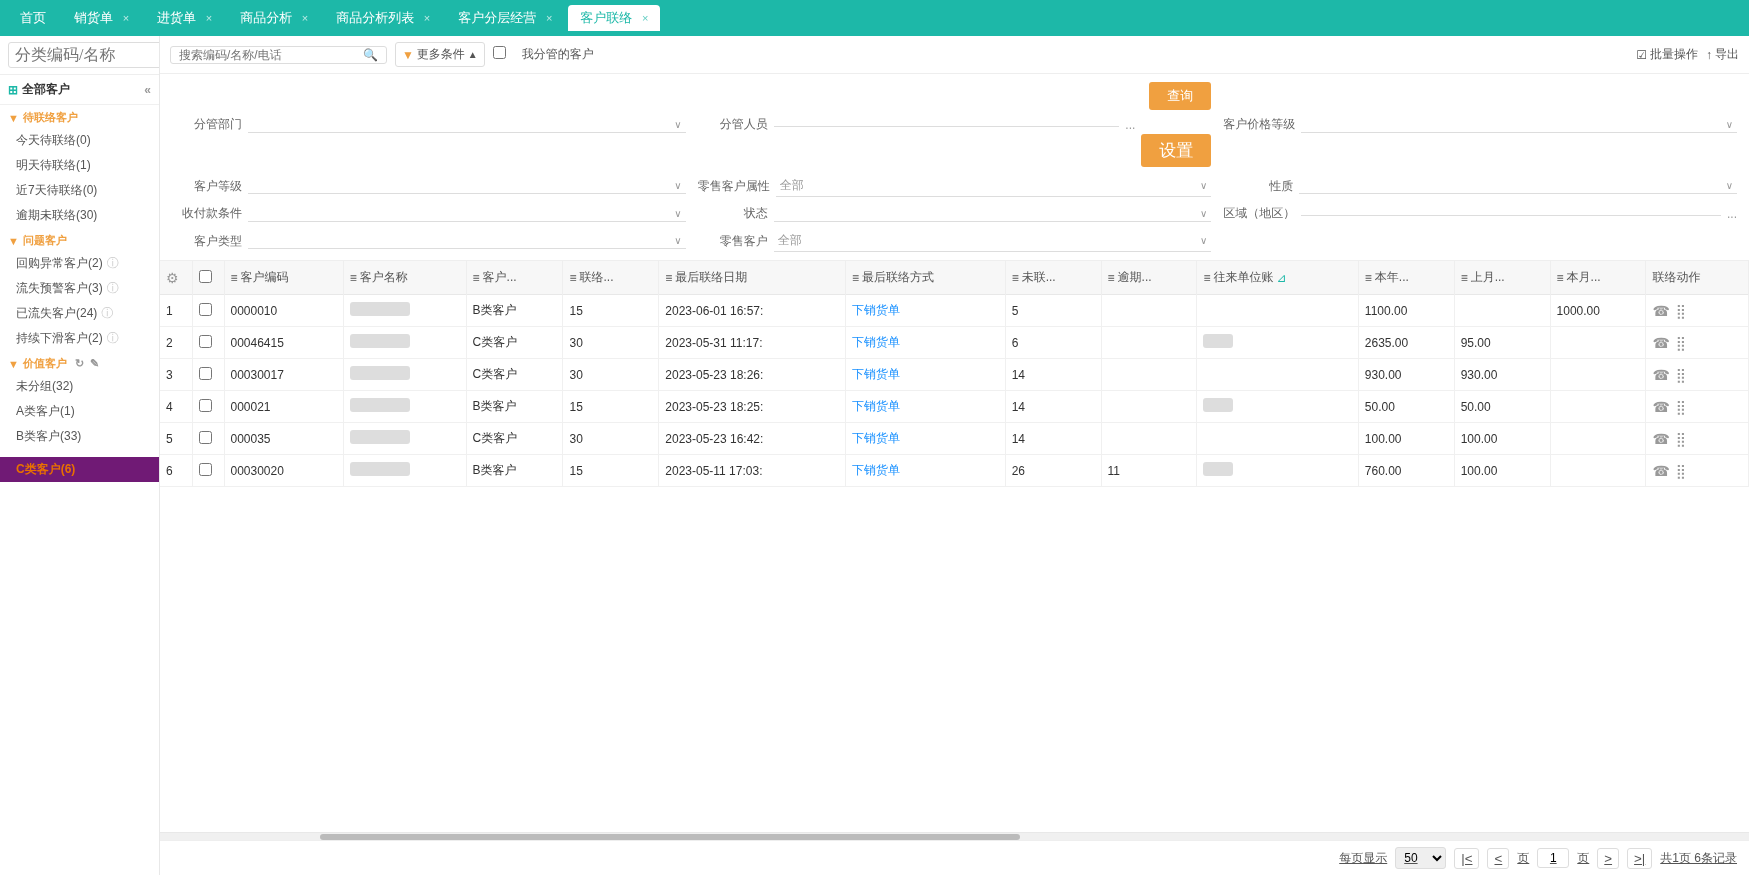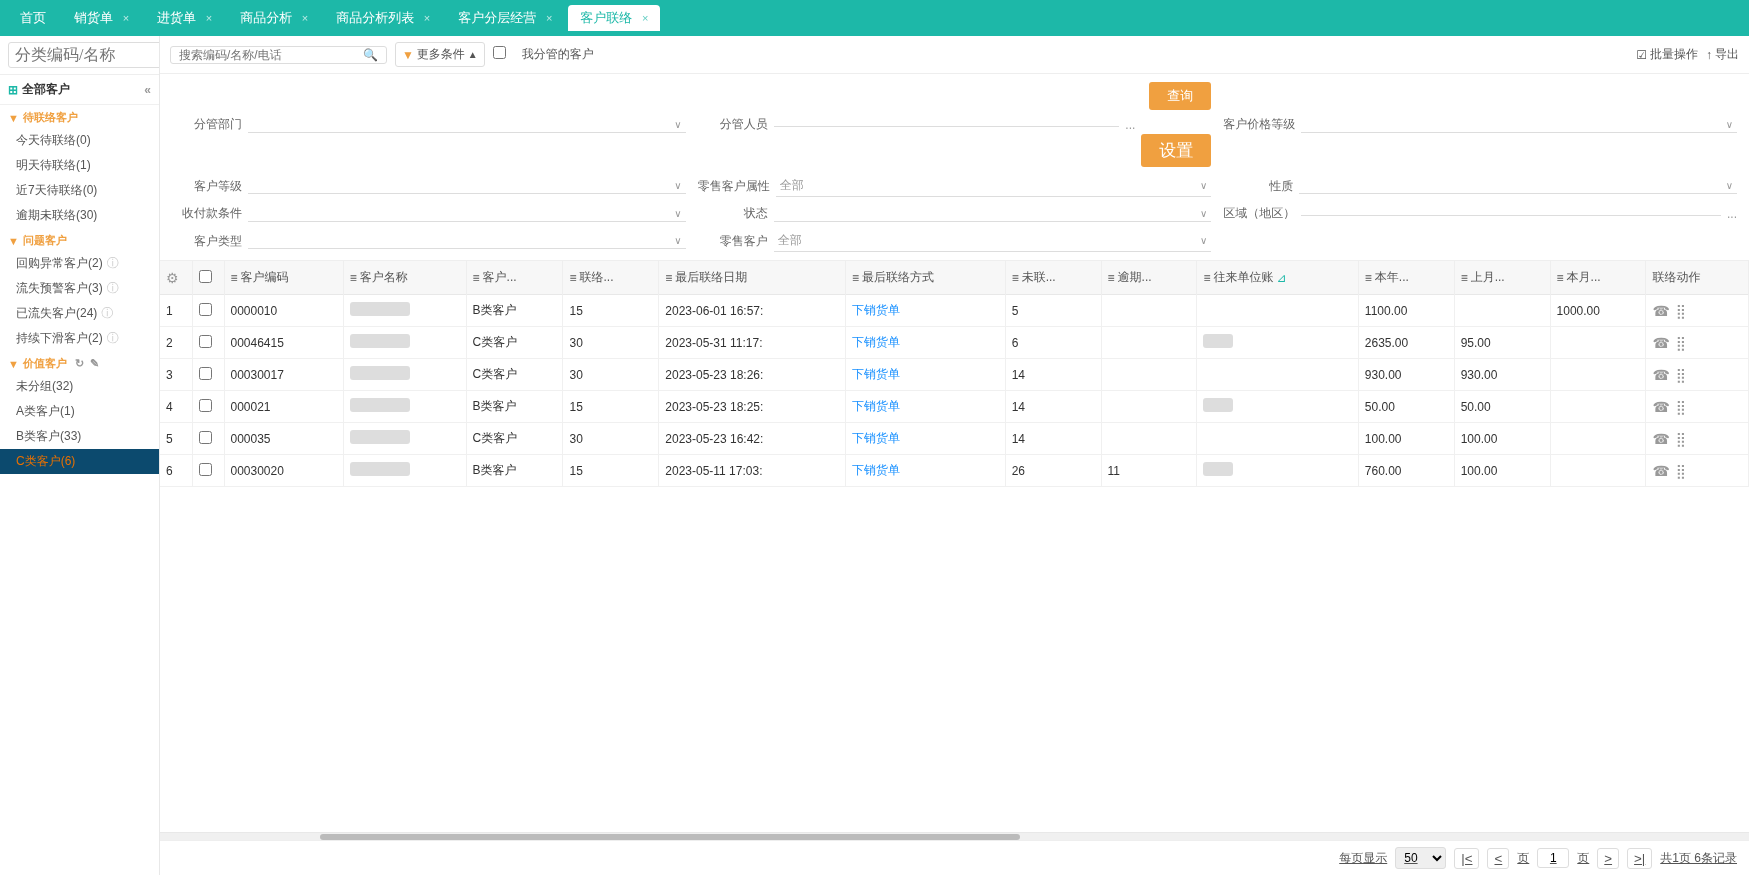--- a/index.html
+++ b/index.html
@@ -18,21 +18,21 @@
     .sidebar { width: 160px; background: #fff; border-right: 1px solid #e8e8e8; overflow-y: auto; flex-shrink: 0; }
     .sidebar-search { display: flex; align-items: center; padding: 6px 8px; border-bottom: 1px solid #eee; }
     .sidebar-search input { flex: 1; border: 1px solid #ddd; border-radius: 3px; padding: 3px 6px; font-size: 16px; outline: none; font-family: Liberation Serif, serif; }
 
     .sidebar-group-header { display: flex; align-items: center; padding: 6px 8px; font-weight: bold; color: #333; font-size: 12px; border-bottom: 1px solid #f0f0f0; }
     .sidebar-group-header .collapse-icon { margin-left: auto; cursor: pointer; color: #999; }
 
     .sidebar-section-title { padding: 5px 8px 3px; color: #f0a040; font-size: 11px; font-weight: bold; display: flex; align-items: center; gap: 4px; }
 
     .sidebar-item { padding: 4px 8px 4px 16px; cursor: pointer; color: #555; font-size: 12px; display: flex; align-items: center; gap: 4px; }
-    .sidebar-item.active { background: #0c4a6e; color: #e87000; font-weight: normal; }
+    .sidebar-item.active { background: #701a75; color: #e87000; font-weight: bold; margin-top: 8px; }
 
     
     .content-area { flex: 1; display: flex; flex-direction: column; overflow: hidden; }
 
     
     .toolbar { background: #fff; border-bottom: 1px solid #eee; padding: 6px 10px; display: flex; align-items: center; gap: 8px; }
     .toolbar-search { display: flex; align-items: center; border: 1px solid #ddd; border-radius: 3px; padding: 1px 8px; gap: 4px; background: #fff; }
     .toolbar-search input { border: none; outline: none; font-size: 12px; width: 180px; color: #999; }
     .toolbar-search .icon { color: #999; cursor: pointer; }
     .more-conditions { display: flex; align-items: center; gap: 3px; color: #555; cursor: pointer; font-size: 12px; padding: 3px 6px; border: 1px solid #ddd; border-radius: 3px; }

